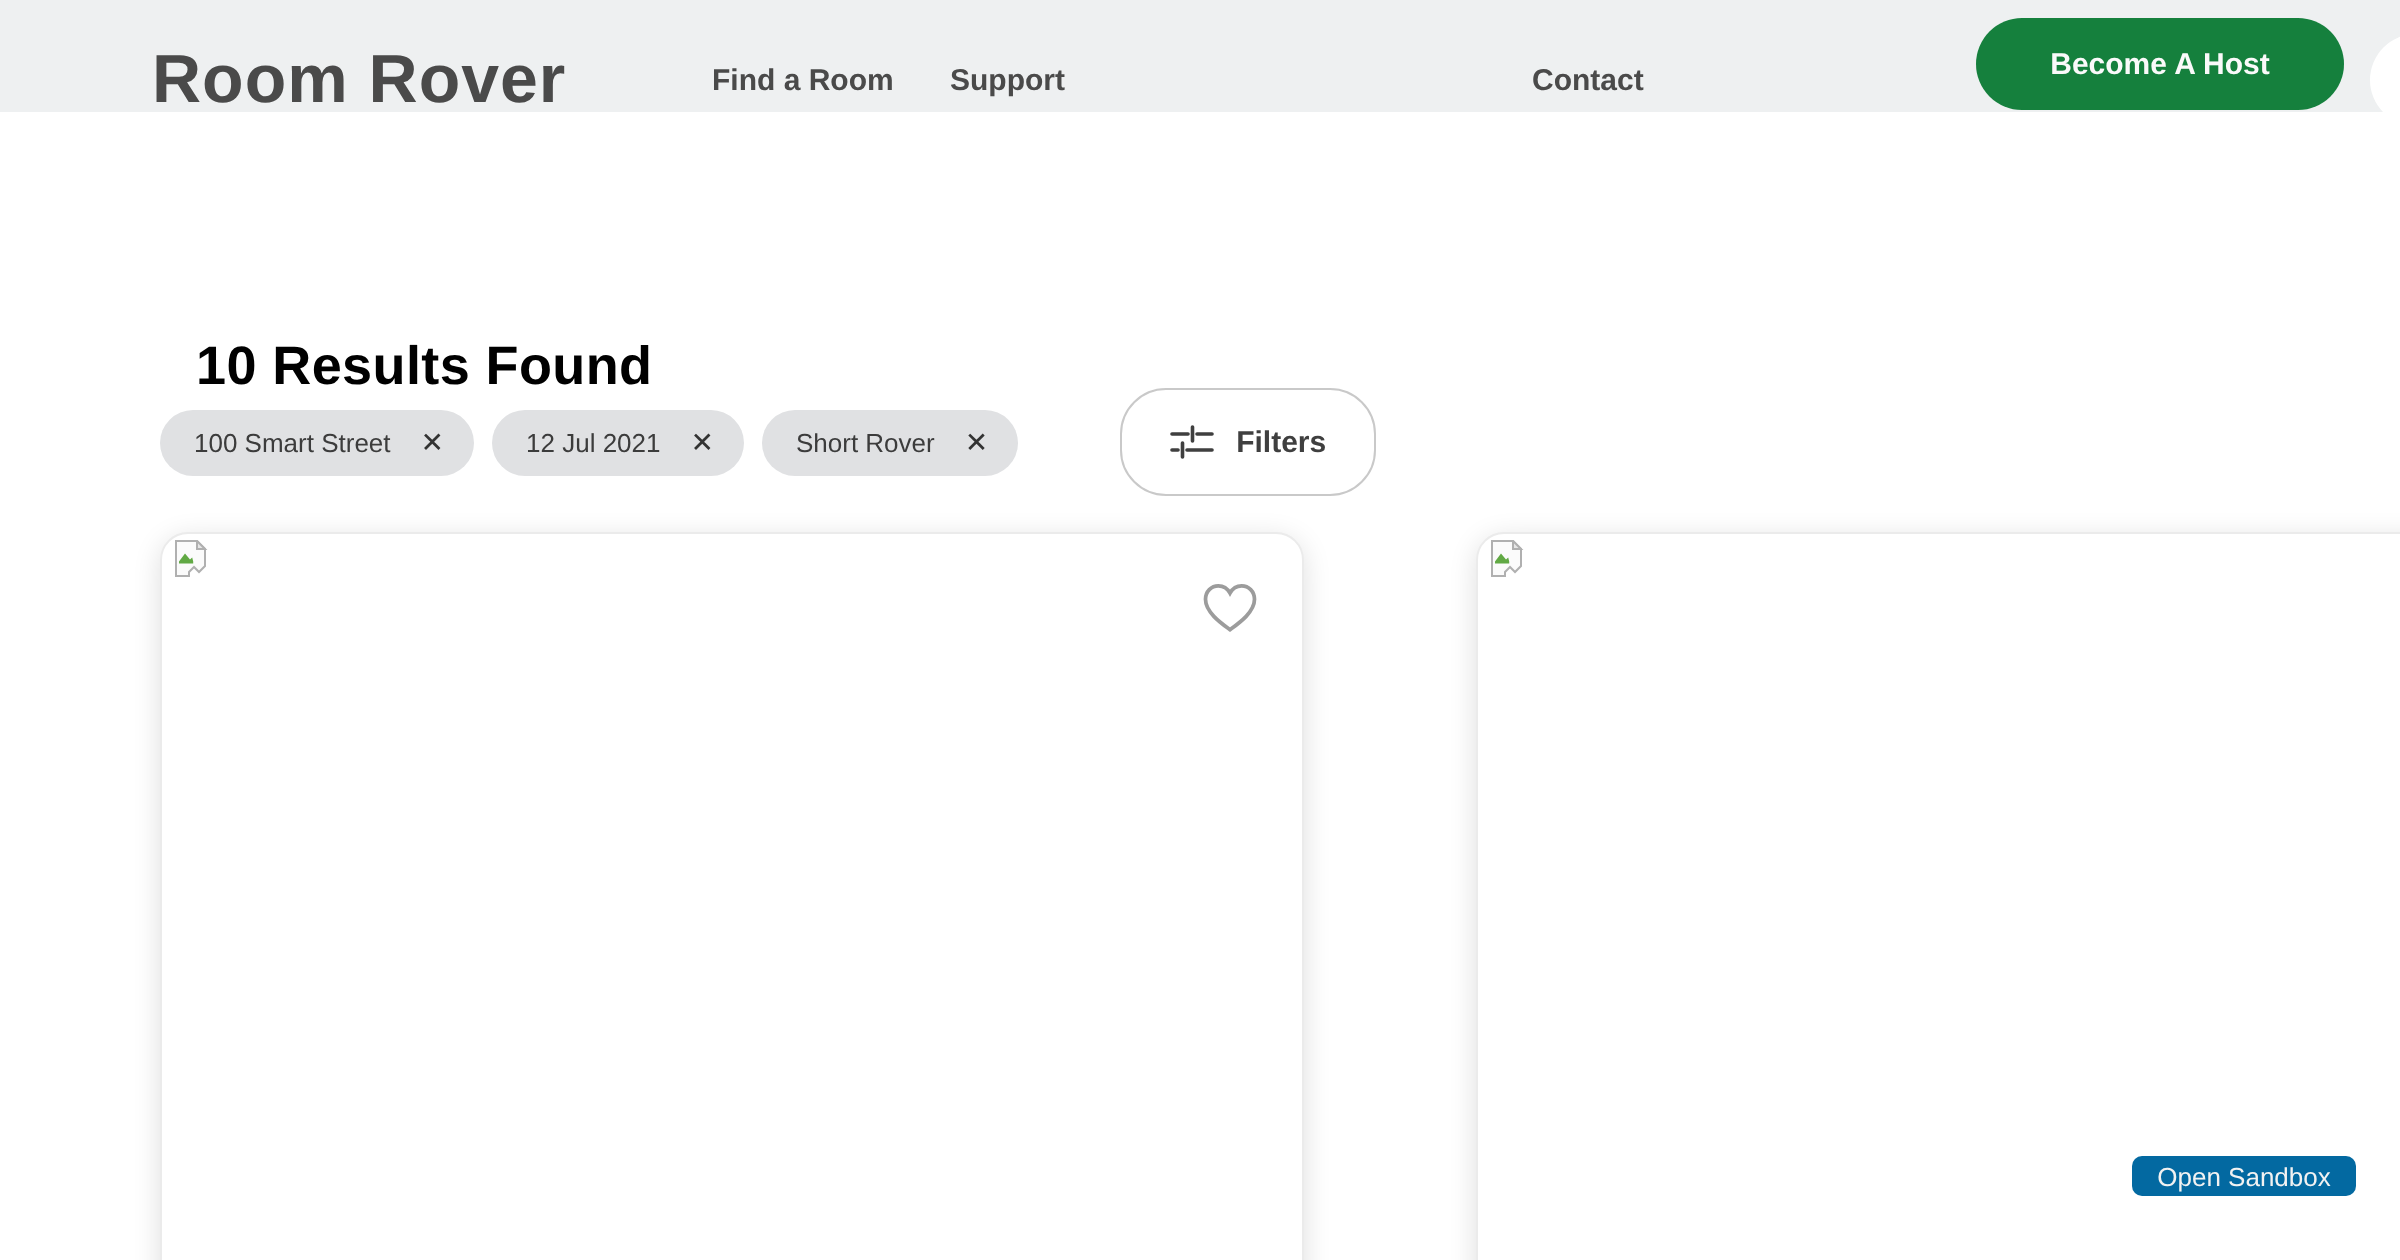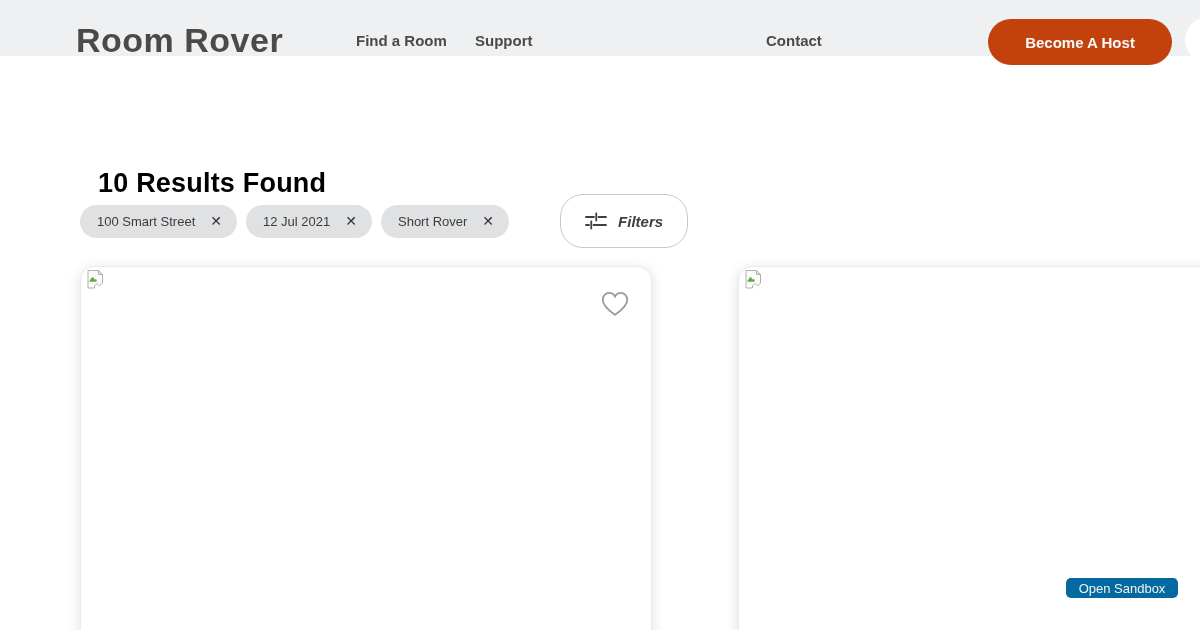--- a/index.html
+++ b/index.html
@@ -38,25 +38,25 @@
     color: #4a4a4a;
     text-decoration: none;
     cursor: pointer;
   }
   .nav-find { left: 317px; margin-left: 39px; }
   .nav-support { left: 475px; }
   .nav-guides { left: 616px; width: 100px; }
   .nav-contact { left: 766px; }
   .host-button {
     position: absolute;
-    left: 988px; top: 19px;
+    left: 988px; top: 9px;
     width: 184px; height: 46px;
     border: none;
     border-radius: 23px;
-    background: #c2410c;
+    background: #15803d;
     color: #fafafa;
     font-family: inherit;
     font-size: 15px;
     font-weight: 700;
     cursor: pointer;
   }
   .header-circle-button {
     position: absolute;
     left: 1185px; top: 17px;
     width: 46px; height: 46px;
@@ -116,21 +116,20 @@
     height: 54px;
     padding: 0 24px;
     border-radius: 23px;
     border: 1px solid #c9c9c9;
     background: #ffffff;
     font-family: inherit;
     font-size: 15px;
     font-weight: 700;
     color: #3f3f3f;
     cursor: pointer;
-    font-style: italic;
   }
 
   
   .room-card {
     position: absolute;
     top: 266px;
     width: 572px;
     height: 420px;
     background: #ffffff;
     border: 1px solid #ebebeb;

